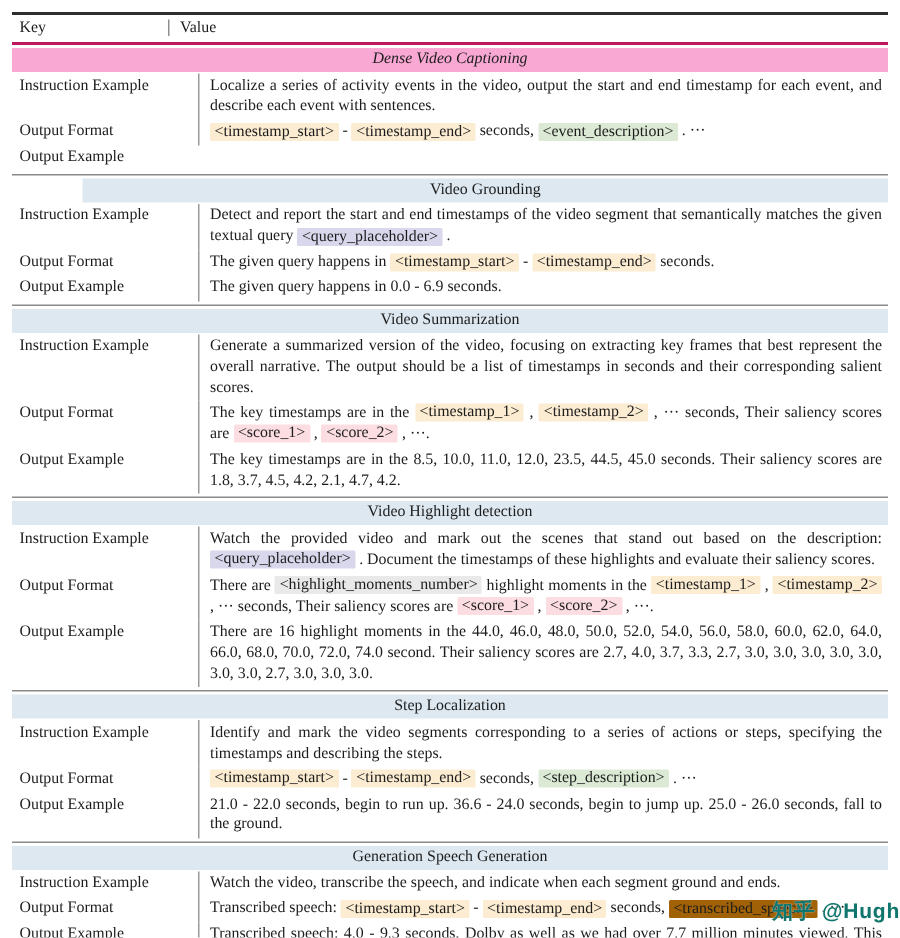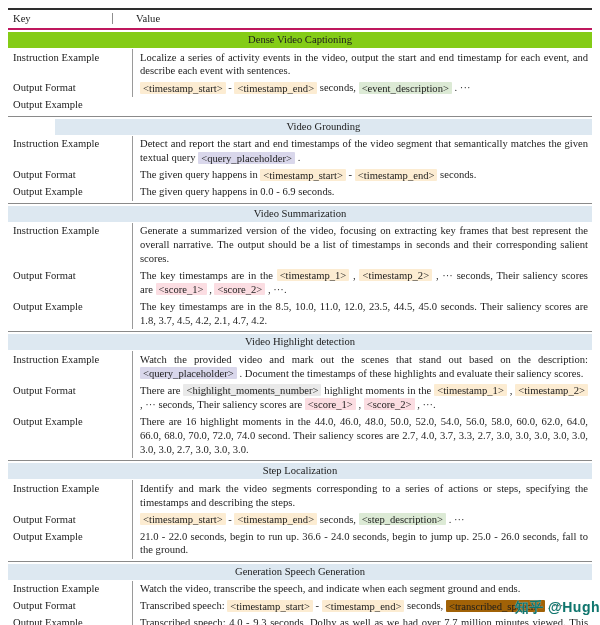--- a/index.html
+++ b/index.html
@@ -16,21 +16,21 @@
   .paper-table { border-top: 2px solid #2e2e2e; }
 
   .header-row {
     display: grid;
     grid-template-columns: 104px 1fr;
     border-bottom: 2px solid #be185d;
     padding: 3px 0 4px 0;
     font-size: 10.6px;
   }
   .header-key { padding-left: 5px; }
-  .header-value { border-left: 1px solid #8f8f8f; padding-left: 23px; }
+  .header-value { border-left: 1px solid #8f8f8f; padding-left: 7px; }
 
   .section { margin-top: 2px; }
   .section-band {
     text-align: center;
     font-size: 10.6px;
     padding: 2px 0 3px 0;
     background: #dde8f1;
   }
   .section-rows {
     border-bottom: 1px solid #8a8a8a;
@@ -77,21 +77,21 @@
 <body>
 
 <div class="page">
   <div class="paper-table">
     <div class="header-row">
       <div class="header-key">Key</div>
       <div class="header-value">Value</div>
     </div>
     <div id="sections-container">
   <div class="section">
-    <div class="section-band" style="background: #84cc16;">Dense Video Captioning</div>
+    <div class="section-band" style="background: #f9a8d4; font-style: italic;">Dense Video Captioning</div>
     <div class="section-rows">
   <div class="row">
     <div class="row-key">Instruction Example</div>
     <div class="row-value">Localize a series of activity events in the video, output the start and end timestamp for each event, and describe each event with sentences.</div>
   </div>
 
   <div class="row">
     <div class="row-key">Output Format</div>
     <div class="row-value"><span class="chip" style="background: rgb(252, 236, 210);">&lt;timestamp_start&gt;</span> - <span class="chip" style="background: rgb(252, 236, 210);">&lt;timestamp_end&gt;</span> seconds, <span class="chip" style="background: rgb(220, 234, 213);">&lt;event_description&gt;</span> . ···</div>
   </div>

